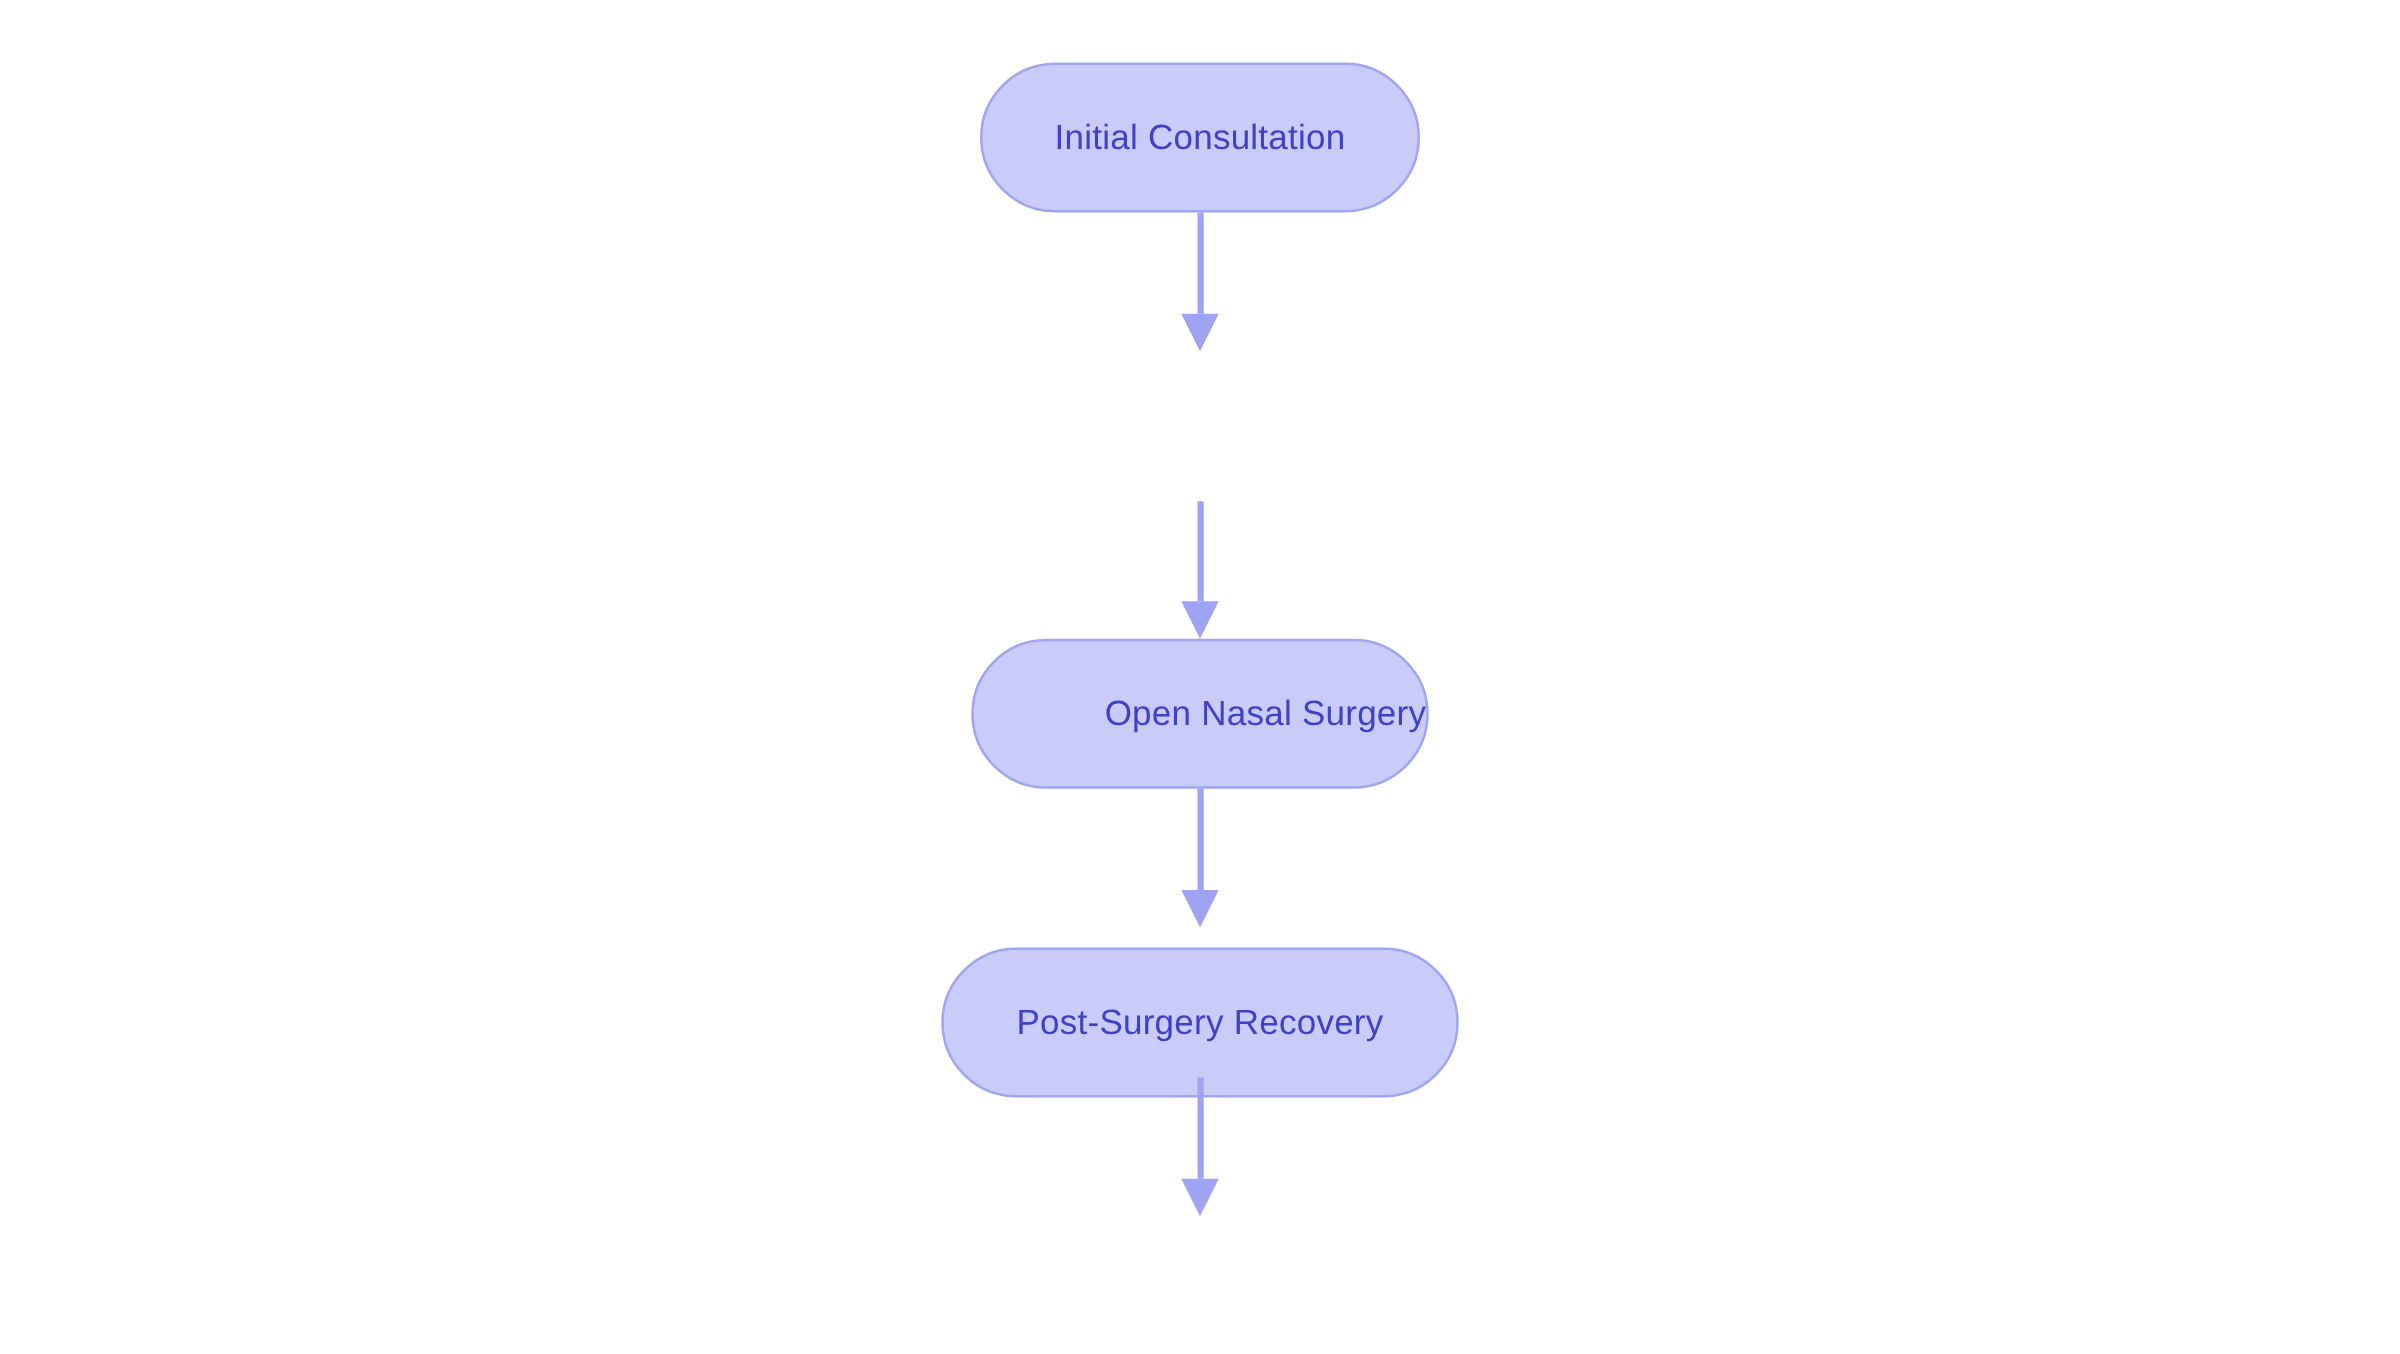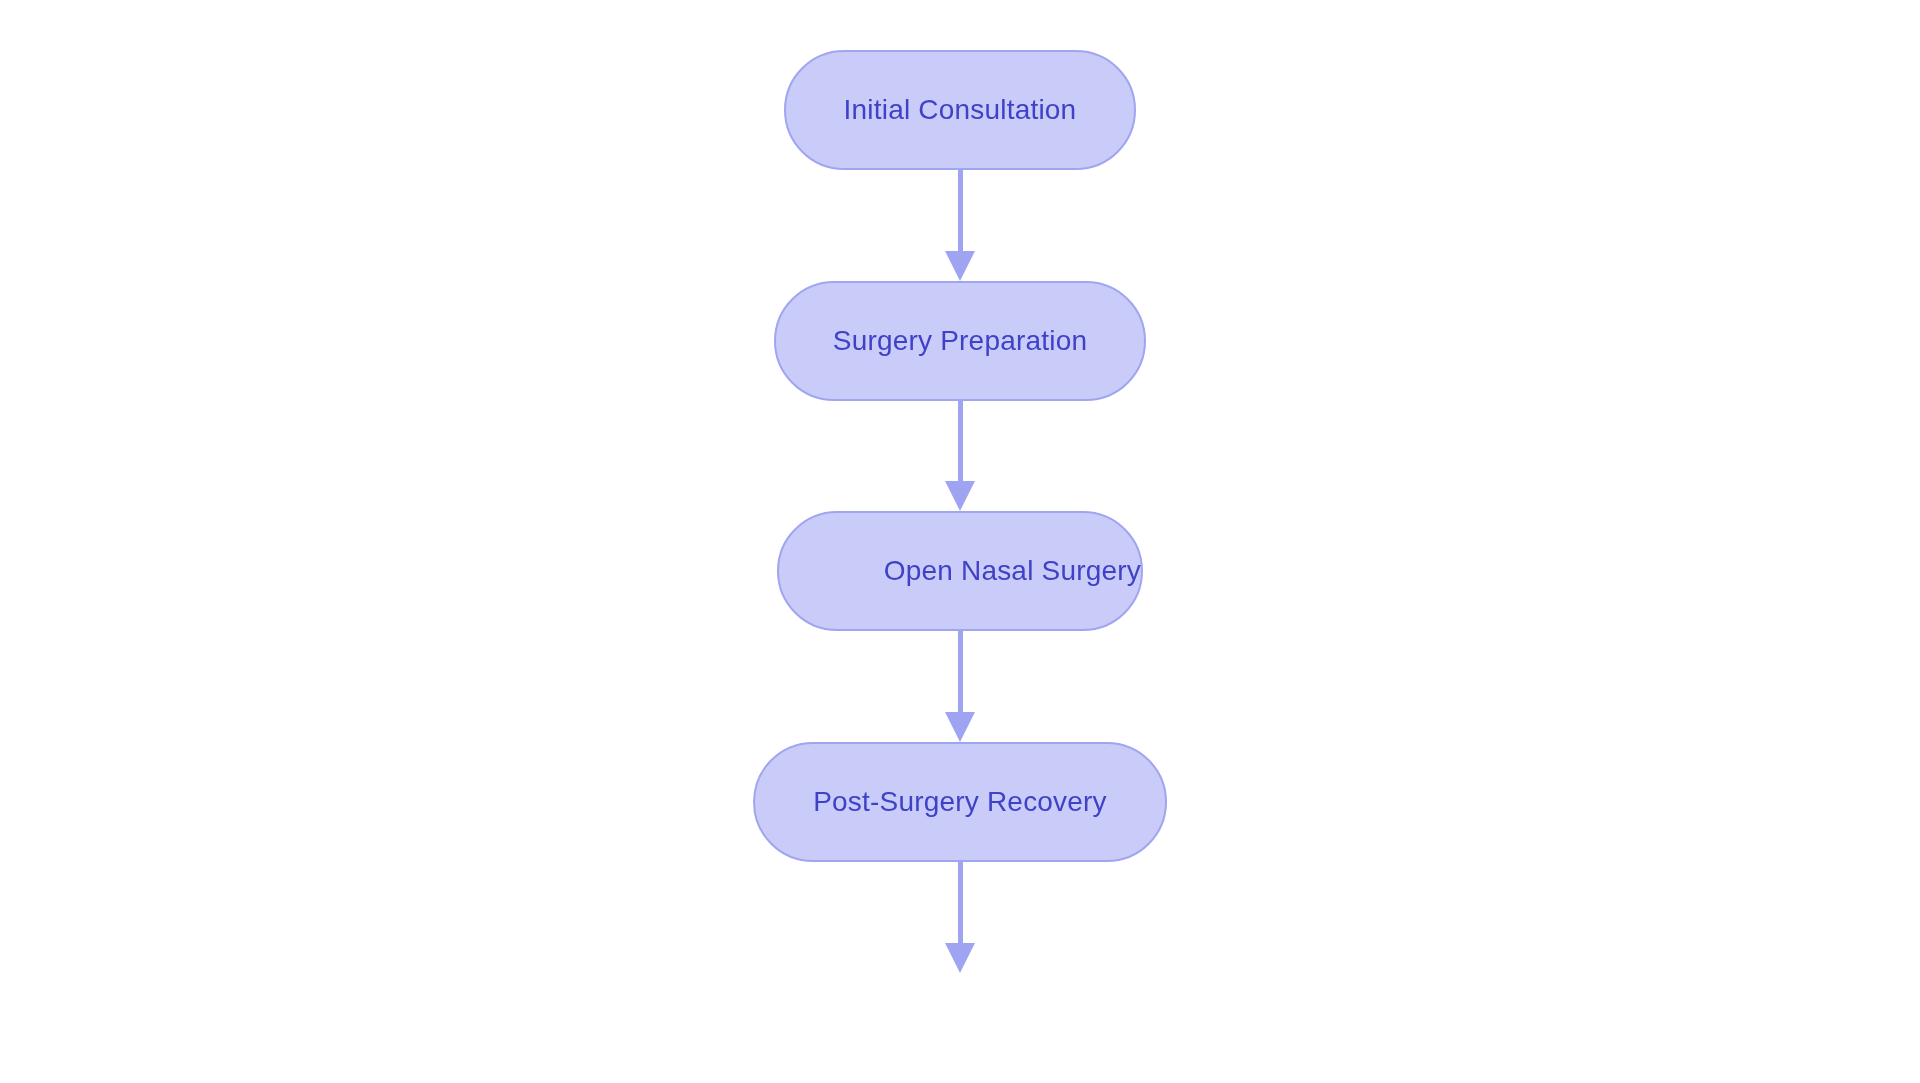--- a/index.html
+++ b/index.html
@@ -26,21 +26,21 @@
     border-radius: 60px;
     background: var(--node-fill);
     border: 2px solid var(--node-border);
     display: flex;
     align-items: center;
     justify-content: center;
   }
   .n0 { left: 784px; top: 18px;  width: 352px; }
   .n1 { left: 774px; top: 249px; width: 372px; }
   .n2 { left: 777px; top: 479px; width: 366px; justify-content: flex-end; }
-  .n3 { left: 753px; top: 710px; width: 414px; }
+  .n3 { left: 753px; top: 726px; width: 414px; }
   .n4 { left: 735px; top: 941px; width: 450px; }
   .node-label {
     font-size: 28px;
     font-weight: 400;
     color: var(--node-text);
     white-space: nowrap;
     letter-spacing: 0.2px;
   }
   .arrow {
     position: absolute;
@@ -74,23 +74,20 @@
 
   <div class="node n0">
     <span class="node-label">Initial Consultation</span>
   </div>
 
   <div class="arrow a0">
     <div class="arrow-line"></div>
     <div class="arrow-head"></div>
   </div>
 
-  <div class="node n1">
-    <span class="node-label">Surgery Preparation</span>
-  </div>
 
   <div class="arrow a1">
     <div class="arrow-line"></div>
     <div class="arrow-head"></div>
   </div>
 
   <div class="node n2">
     <span class="node-label">Open Nasal Surgery</span>
   </div>
 

